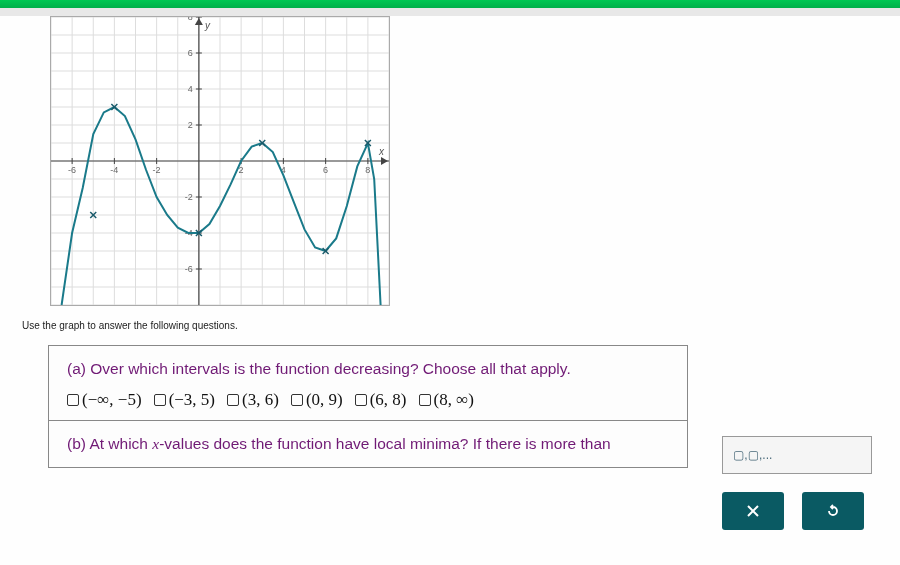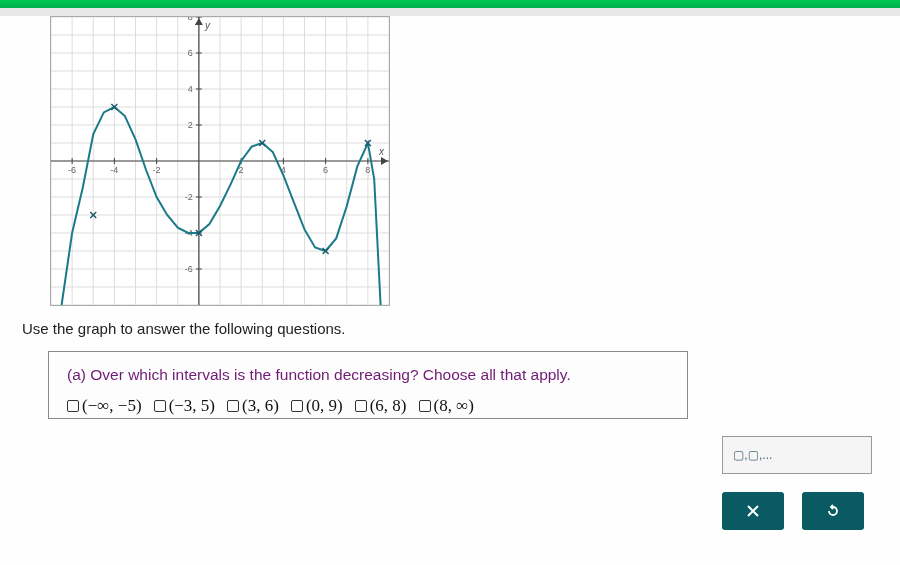--- a/index.html
+++ b/index.html
@@ -29,21 +29,21 @@
     }
     .chart-container {
       margin: 8px 0 0 50px;
       width: 340px;
       height: 290px;
       border: 1px solid #aaa;
       background: #fff;
       position: relative;
     }
     .instruction-text {
-      font-size: 15px;
+      font-size: 10px;
       color: #222;
       padding: 14px 0 14px 22px;
     }
     .answer-box {
       border: 1px solid #888;
       margin-left: 48px;
       width: 640px;
       background: #fdfdfd;
     }
     .part {
@@ -245,20 +245,25 @@
         <div class="option">
           <span class="checkbox"></span>
           <span class="option-label">(6, 8)</span>
         </div>
         <div class="option">
           <span class="checkbox"></span>
           <span class="option-label">(8, ∞)</span>
         </div>
       </div>
     </div>
+    <div class="part">
+      <div class="part-text">
+        <span>(b) At which </span><span class="italic-x">x</span><span>-values does the function have local minima? If there is more than</span>
+      </div>
+    </div>
   </div>
 
   <div class="side-panel">
     <div class="seq-box">
       <span>▢,▢,...</span>
     </div>
     <div class="button-row">
       <button class="btn">
         <svg width="14" height="14" viewBox="0 0 14 14">
           <path d="M2 2 L12 12 M12 2 L2 12" stroke="white" stroke-width="2" fill="none"></path>

